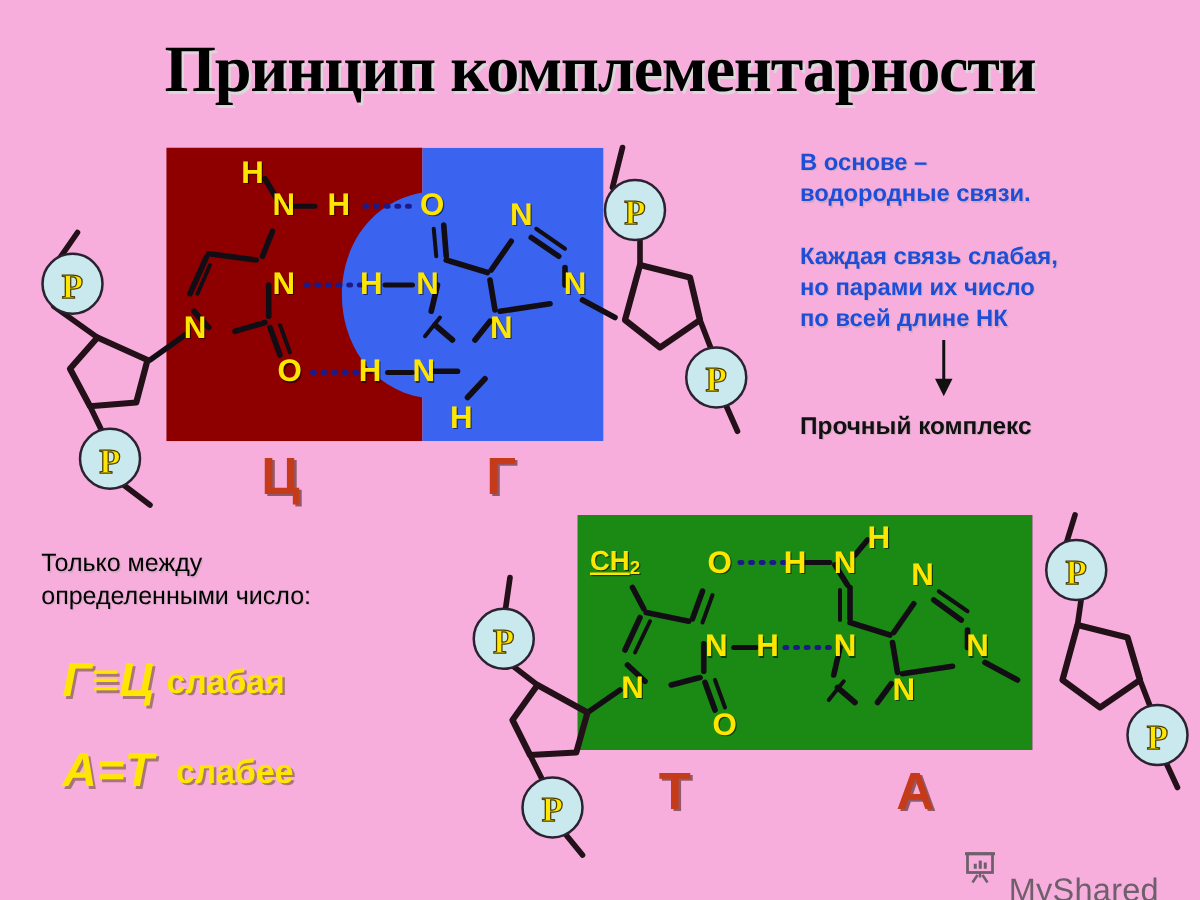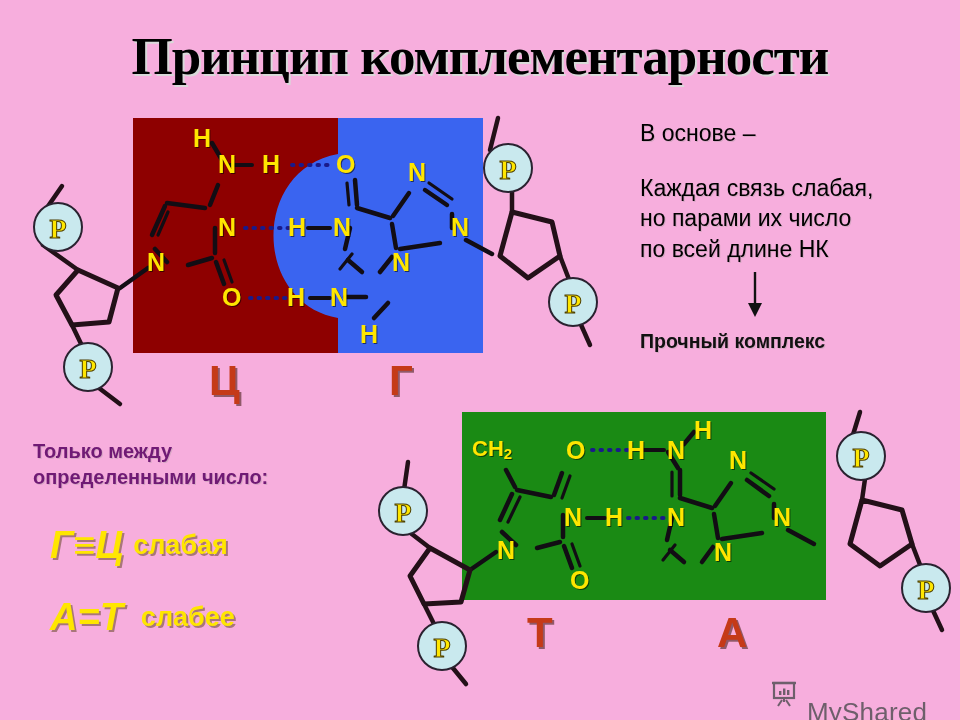--- a/index.html
+++ b/index.html
@@ -46,61 +46,61 @@
     position:absolute;
     font-family:"Liberation Sans", sans-serif;
     font-weight:bold;
     font-size:25px;
     color:#ffe600;
     line-height:1;
     text-shadow:1px 1px 0 rgba(0,0,0,.55);
     white-space:nowrap;
     z-index:6;
   }
-  .atom.small{font-size:22px;}
+  .atom.small{font-size:22px;text-decoration:underline;}
   .atom sub{font-size:15px;vertical-align:-3px;}
 
   
   .struct{position:absolute;left:0;top:0;pointer-events:none;}
 
   
   .baseletter{
     position:absolute;
     font-family:"Liberation Sans", sans-serif;
     font-weight:bold;
     font-size:42px;
     color:#c53a18;
     text-shadow:2px 2px 0 rgba(60,20,10,.55);
     line-height:1;
   }
 
   
   #right-text{
     position:absolute;left:640px;top:118px;width:310px;
     font-family:"Liberation Sans", sans-serif;
-    font-weight:normal;
-    font-size:23px;
-    color:#000000;
+    font-weight:bold;
+    font-size:19px;
+    color:#1d4ed8;
     line-height:1.33;
     text-shadow:1px 1px 0 #d7a7c4;
   }
   #right-text .ln{white-space:nowrap;}
   #conclusion{
     position:absolute;left:640px;top:330px;width:310px;
     font-family:"Liberation Sans", sans-serif;
     font-weight:bold;font-size:19.5px;color:#111;
     text-shadow:1px 1px 0 #d7a7c4;white-space:nowrap;
   }
   #down-arrow{position:absolute;left:742px;top:272px;}
 
   
   #pairs-text{
     position:absolute;left:33px;top:438px;width:360px;
     font-family:"Liberation Sans", sans-serif;
-    font-weight:bold;font-size:20px;color:#701a75;line-height:1.3;
+    font-weight:normal;font-size:20px;color:#000000;line-height:1.3;
     text-shadow:1px 1px 0 #d7a7c4;
   }
   .rulerow{position:absolute;left:50px;white-space:nowrap;}
   .rule-big{
     font-family:"Liberation Sans", sans-serif;font-weight:bold;
     font-size:38px;color:#ffe600;text-shadow:2px 2px 0 rgba(70,50,0,.45);
     vertical-align:middle;
     font-style:italic;
   }
   .rule-word{
@@ -328,20 +328,21 @@
         <text x="403" y="522">P</text>
         <text x="442" y="657">P</text>
         <text x="861" y="467">P</text>
         <text x="926" y="599">P</text>
       </g>
     </g>
   </svg>
 
   <div id="right-text">
     <div class="ln">В основе –</div>
+    <div class="ln">водородные связи.</div>
     <div class="ln" style="margin-top:24px;">Каждая связь слабая,</div>
     <div class="ln">но парами их число</div>
     <div class="ln">по всей длине НК</div>
   </div>
 
   <svg id="down-arrow" width="26" height="46">
     <line x1="13" y1="0" x2="13" y2="36" stroke="#111" stroke-width="2.4"></line>
     <polygon points="13,45 6,31 20,31" fill="#111"></polygon>
   </svg>
 

